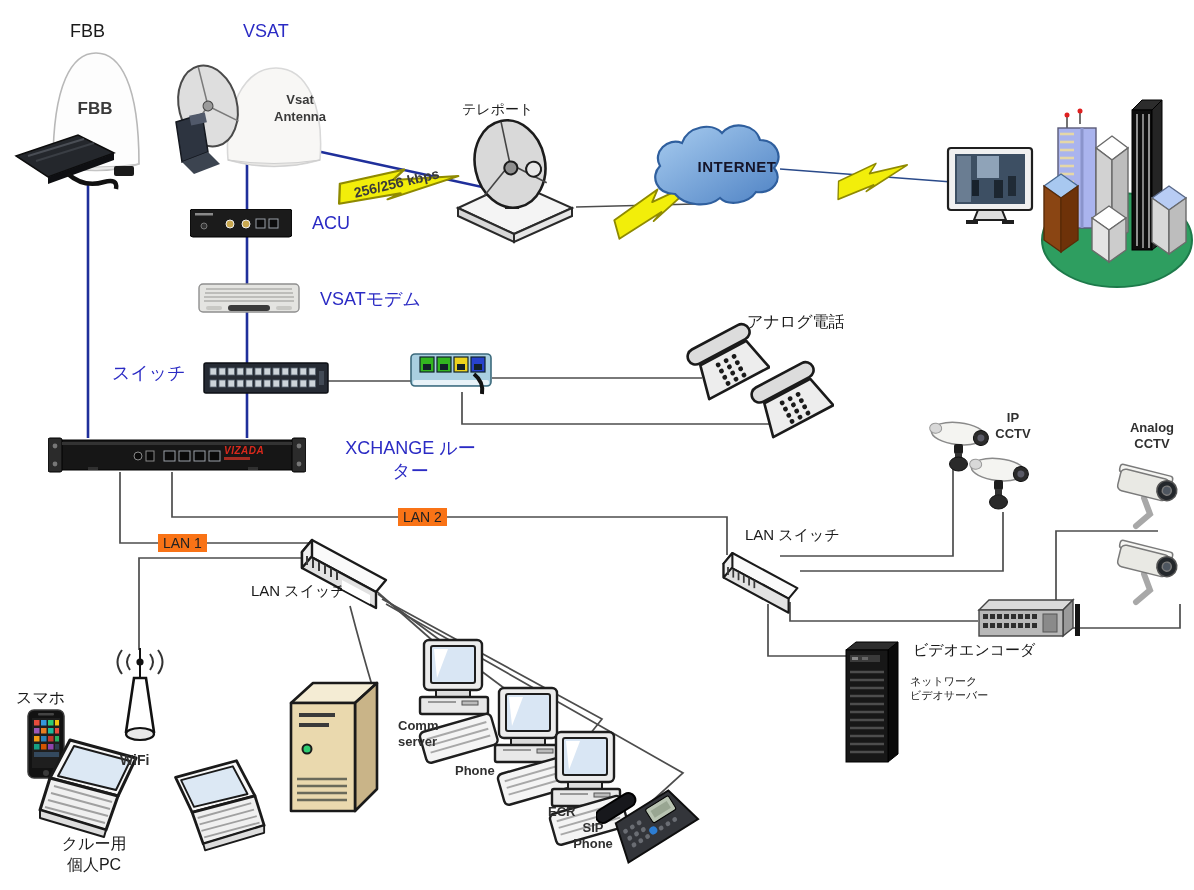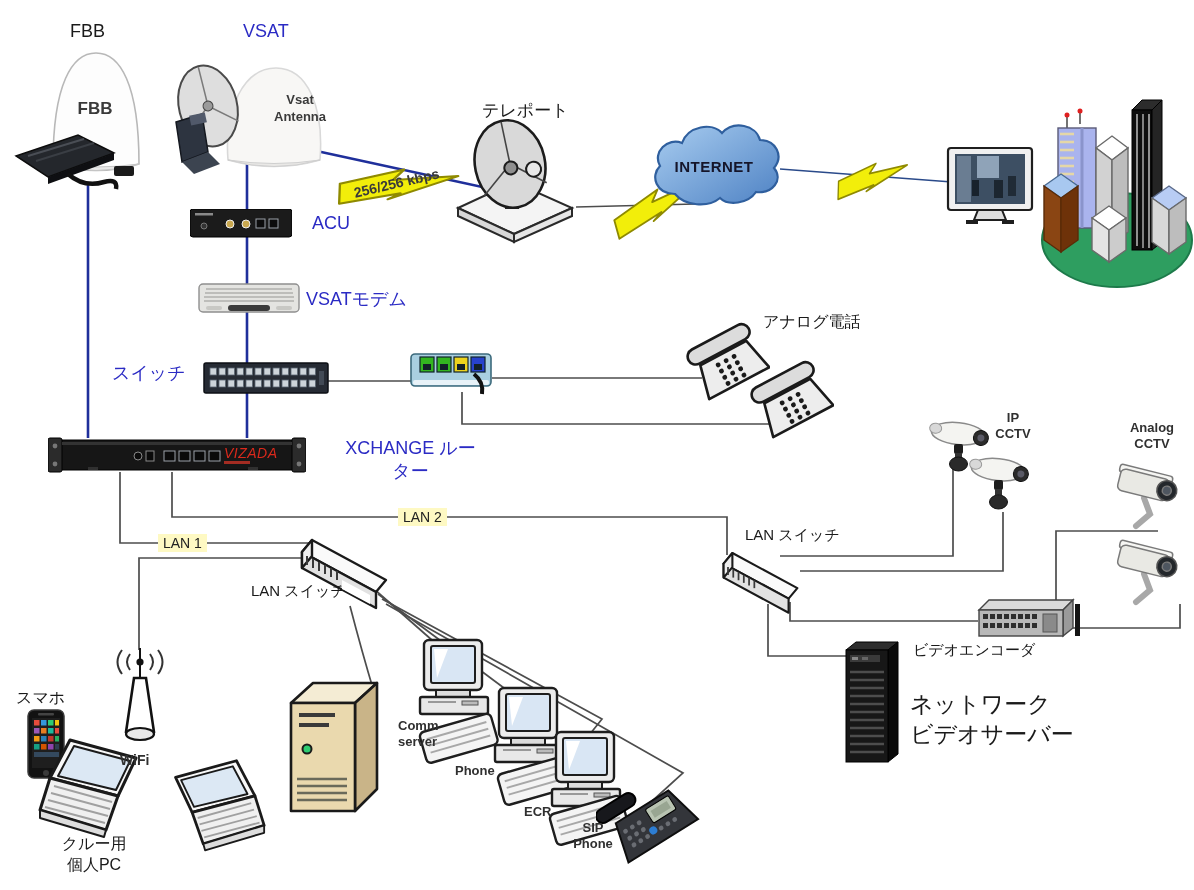--- a/index.html
+++ b/index.html
@@ -7,32 +7,32 @@
     --bolt_yellow:#F2EE0A; --bolt_outline:#8F8A00; --cloud_blue:#5B8FC9;
     --brand_red:#D9291C; --green_base:#2E9E60;
   }
   html,body{margin:0;padding:0;background:#fff;}
   .stage{position:relative;width:1194px;height:890px;background:#ffffff;overflow:hidden;
          font-family:"Liberation Sans", sans-serif;}
   .lbl{position:absolute;white-space:pre-line;color:#1a1a1a;font-size:16px;line-height:1.3;z-index:6;}
   .lbl.blue{color:var(--label_blue);font-size:18px;}
   .lbl.bg{color:#303030;font-weight:bold;font-size:13px;line-height:1.25;}
   .lbl.center{text-align:center;}
-  .lbl.whitebg{background:#fef9c3;padding:0 5px;font-size:14px;color:#222;}
+  .lbl.whitebg{background:#f97316;padding:0 5px;font-size:14px;color:#222;}
   .lbl.devtext{font-weight:bold;color:#3a3a3a;}
   #lines{position:absolute;left:0;top:0;z-index:1;}
   .icon{position:absolute;z-index:3;}
   .gray-line{stroke:var(--line_gray);stroke-width:1.7;fill:none;}
   .blue-line{stroke:var(--line_blue);stroke-width:2.6;fill:none;}
   .bolt{fill:var(--bolt_yellow);stroke:var(--bolt_outline);stroke-width:2;stroke-linejoin:round;}
-  .brand{position:absolute;z-index:5;color:var(--brand_red);font-weight:normal;font-style:italic;
-         font-size:14px;letter-spacing:.5px;line-height:1;}
+  .brand{position:absolute;z-index:5;color:var(--brand_red);font-weight:bold;font-style:italic;
+         font-size:10px;letter-spacing:.5px;line-height:1;}
   .brand .sub{display:block;height:3px;width:26px;background:#a32c22;margin-top:1px;}
   .rot{transform:rotate(-13deg);transform-origin:left top;font-weight:bold;color:#3a3a3a;font-size:14px;}
-  .internet{font-weight:bold;color:#15152a;font-size:15px;letter-spacing:.5px;}
+  .internet{font-weight:bold;color:#15152a;font-size:15px;letter-spacing:.5px;margin-left:23px;}
 </style>
 </head>
 <body>
 
 <div class="stage">
 
   <svg id="lines" width="1194" height="890" viewBox="0 0 1194 890">
 
     <path class="blue-line" d="M88 183 V438"></path>
     <path class="blue-line" d="M247 160 V438"></path>
@@ -596,44 +596,44 @@
         <line x1="8" y1="104" x2="42" y2="104"></line>
       <line x1="8" y1="112" x2="42" y2="112"></line>
     </g>
   </svg>
 
   <div class="lbl" style="left:70px;top:20px;font-size:18px">FBB</div>
   <div class="lbl devtext center" style="left:62px;top:98px;width:66px;font-size:17px">FBB</div>
   <div class="lbl blue" style="left:243px;top:20px">VSAT</div>
   <div class="lbl devtext center" style="left:252px;top:92px;width:96px;font-size:13px">Vsat
 Antenna</div>
-  <div class="lbl" style="left:482px;top:100px;font-size:17px">テレポート</div>
+  <div class="lbl" style="left:462px;top:100px;font-size:14px">テレポート</div>
   <div class="lbl rot" style="left:352px;top:184px">256/256 kbps</div>
   <div class="lbl internet center" style="left:658px;top:157px;width:112px">INTERNET</div>
   <div class="lbl blue" style="left:312px;top:212px">ACU</div>
-  <div class="lbl blue" style="left:306px;top:288px">VSATモデム</div>
+  <div class="lbl blue" style="left:320px;top:288px">VSATモデム</div>
   <div class="lbl blue" style="left:112px;top:362px">スイッチ</div>
   <div class="lbl blue center" style="left:328px;top:437px;width:165px">XCHANGE ルー
 ター</div>
-  <div class="lbl" style="left:763px;top:312px">アナログ電話</div>
+  <div class="lbl" style="left:747px;top:312px">アナログ電話</div>
   <div class="lbl whitebg" style="left:158px;top:534px">LAN 1</div>
   <div class="lbl whitebg" style="left:398px;top:508px">LAN 2</div>
   <div class="lbl" style="left:251px;top:581px;font-size:15px">LAN スイッチ</div>
   <div class="lbl" style="left:745px;top:525px;font-size:15px">LAN スイッチ</div>
   <div class="lbl bg center" style="left:985px;top:410px;width:56px">IP
 CCTV</div>
   <div class="lbl bg center" style="left:1112px;top:420px;width:80px">Analog
 CCTV</div>
   <div class="lbl" style="left:913px;top:640px;font-size:15px">ビデオエンコーダ</div>
-  <div class="lbl" style="left:910px;top:690px;font-size:23px">ネットワーク
+  <div class="lbl" style="left:910px;top:674px;font-size:11px">ネットワーク
 ビデオサーバー</div>
   <div class="lbl" style="left:16px;top:688px">スマホ</div>
   <div class="lbl bg" style="left:120px;top:752px;font-size:14px">WiFi</div>
   <div class="lbl center" style="left:38px;top:834px;width:112px">クルー用
 個人PC</div>
   <div class="lbl bg" style="left:398px;top:718px">Comm
 server</div>
   <div class="lbl bg" style="left:455px;top:763px">Phone</div>
-  <div class="lbl bg" style="left:524px;top:804px">ECR</div>
+  <div class="lbl bg" style="left:548px;top:804px">ECR</div>
   <div class="lbl bg center" style="left:562px;top:820px;width:62px">SIP
 Phone</div>
 
 </div>
 
 </body></html>

